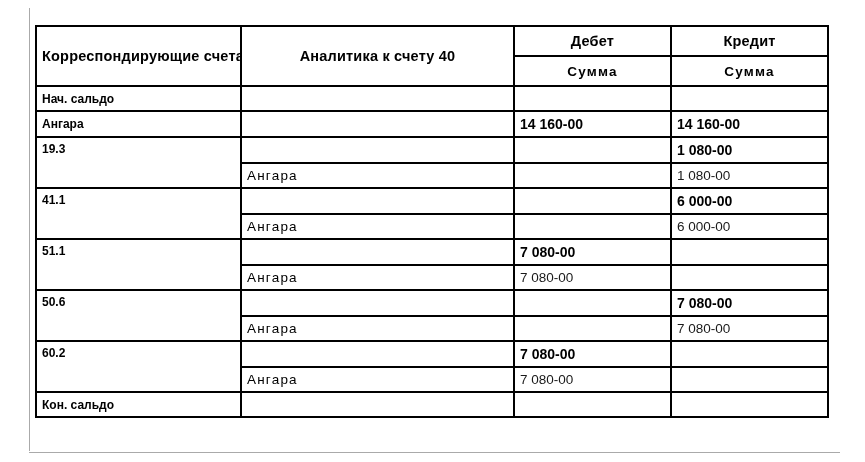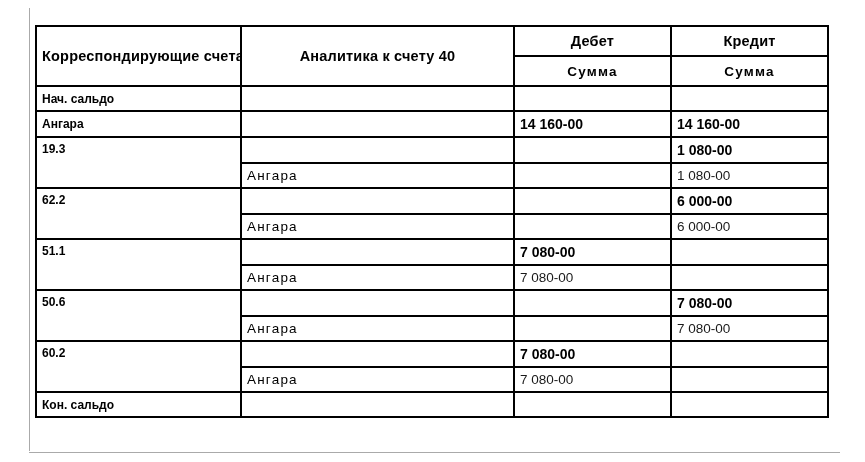--- a/index.html
+++ b/index.html
@@ -138,21 +138,21 @@
           <td class="analytics"></td>
           <td class="num"></td>
           <td class="num">1 080-00</td>
         </tr>
         <tr>
           <td class="analytics">Ангара</td>
           <td class="num reg"></td>
           <td class="num reg">1 080-00</td>
         </tr>
         <tr>
-          <td class="lbl vtop" rowspan="2">62.2</td>
+          <td class="lbl vtop" rowspan="2">41.1</td>
           <td class="analytics"></td>
           <td class="num"></td>
           <td class="num">6 000-00</td>
         </tr>
         <tr>
           <td class="analytics">Ангара</td>
           <td class="num reg"></td>
           <td class="num reg">6 000-00</td>
         </tr>
         <tr>

